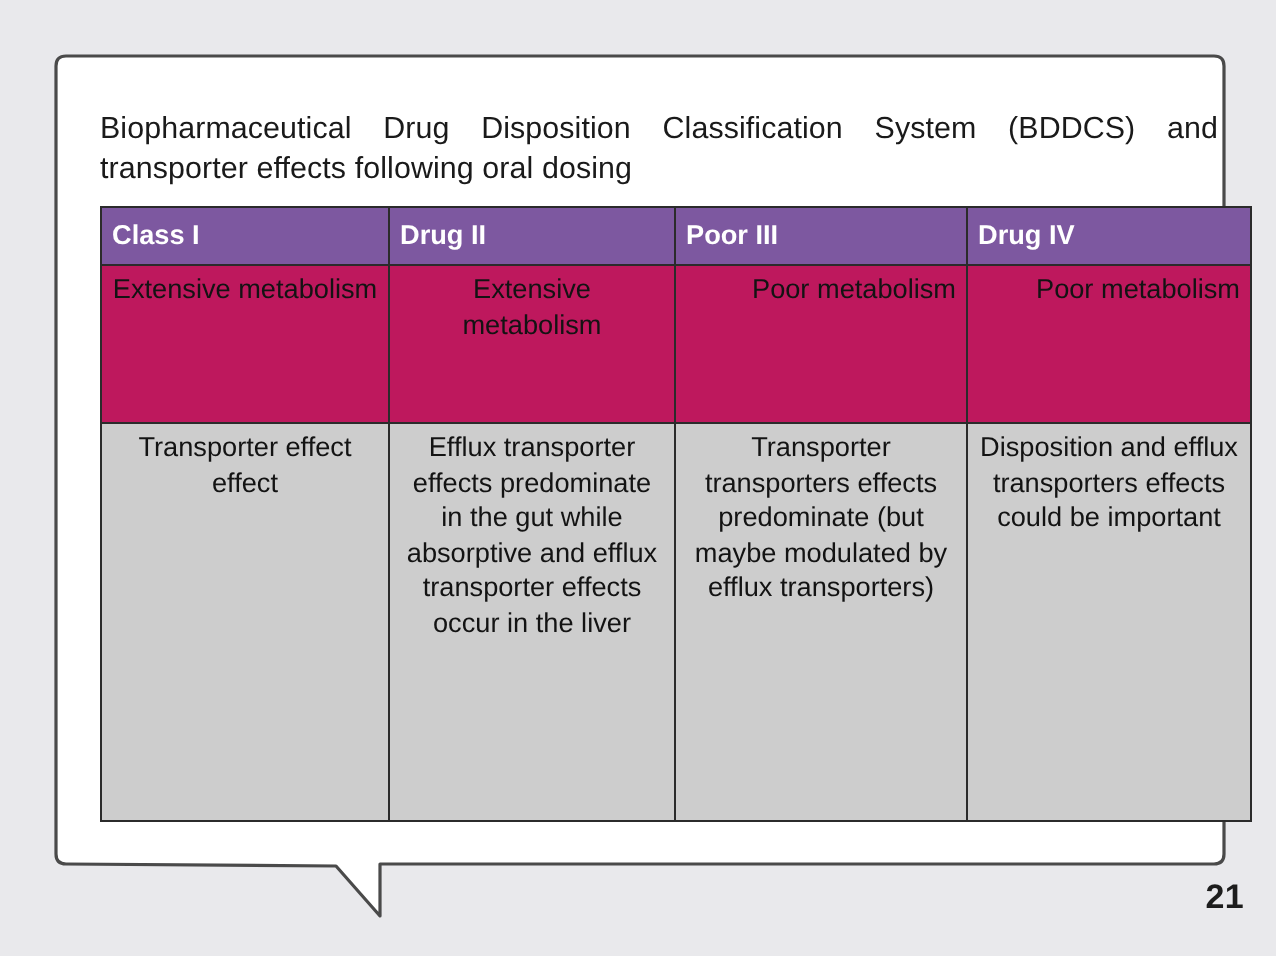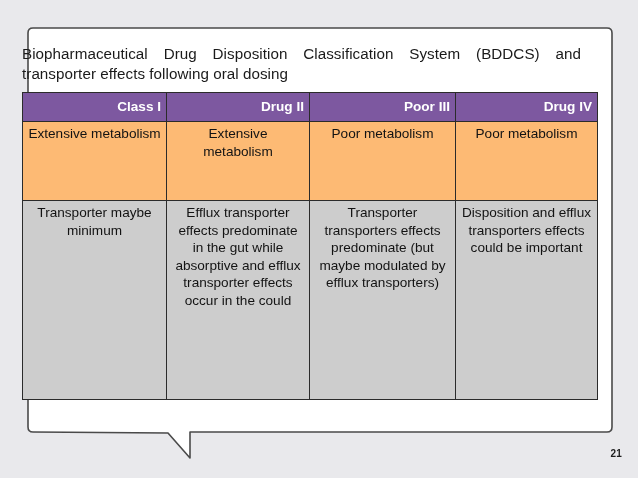--- a/index.html
+++ b/index.html
@@ -23,26 +23,26 @@
     top: 0;
     width: 638px;
     height: 478px;
   }
   #slide-frame svg {
     display: block;
   }
 
   #slide-content {
     position: absolute;
-    left: 12px;
+    left: 40px;
     top: 28px;
     width: 584px;
     height: 404px;
     box-sizing: border-box;
-    padding: 16px 10px 0 10px;
+    padding: 27px 10px 0 10px;
   }
 
   
   #slide-title {
     font-size: 15.2px;
     line-height: 20px;
     color: #1a1a1a;
     text-align: justify;
     text-align-last: left;
     margin: 0 0 8px 0;
@@ -69,55 +69,55 @@
     font-size: 13.6px;
     line-height: 17.5px;
     color: #131313;
     vertical-align: top;
   }
 
   #bddcs-table thead th {
     background: #7d58a0;
     color: #ffffff;
     font-weight: bold;
-    text-align: right;
+    text-align: left;
     height: 24px;
     padding: 2px 5px;
     vertical-align: middle;
   }
 
   tr.row-gray td { background: #cdcdcd; }
-  tr.row-white td { background: #fdba74; }
+  tr.row-white td { background: #be185d; }
 
   tr.row-solubility td {
     height: 42px;
     text-align: center;
     vertical-align: middle;
   }
   tr.row-metabolism td {
     height: 72px;
     vertical-align: top;
     padding-top: 8px;
   }
   tr.row-metabolism td.centered { text-align: center; }
-  tr.row-metabolism td.lefted  { text-align: center; }
+  tr.row-metabolism td.lefted  { text-align: right; }
 
   tr.row-transporter td {
     height: 192px;
     vertical-align: top;
     padding-top: 8px;
     text-align: center;
   }
 
   
   #page-number {
     position: absolute;
     right: 16px;
     bottom: 19px;
-    font-size: 10px;
+    font-size: 17px;
     font-weight: bold;
     color: #1d1d1d;
     letter-spacing: 0.2px;
   }
 </style>
 </head>
 <body>
 
 <div id="slide-frame">
   <svg width="638" height="478" viewBox="0 0 638 478" xmlns="http://www.w3.org/2000/svg">
@@ -156,22 +156,22 @@
       </tr>
     </thead>
     <tbody>
       <tr class="row-white row-metabolism">
         <td class="centered">Extensive metabolism</td>
         <td class="centered">Extensive metabolism</td>
         <td class="lefted">Poor metabolism</td>
         <td class="lefted">Poor metabolism</td>
       </tr>
       <tr class="row-gray row-transporter">
-        <td>Transporter maybe minimum</td>
-        <td>Efflux transporter effects predominate in the gut while absorptive and efflux transporter effects occur in the could</td>
+        <td>Transporter effect effect</td>
+        <td>Efflux transporter effects predominate in the gut while absorptive and efflux transporter effects occur in the liver</td>
         <td>Transporter transporters effects predominate (but maybe modulated by efflux transporters)</td>
         <td>Disposition and efflux transporters effects could be important</td>
       </tr>
     </tbody>
   </table>
 
 </div>
 
 <div id="page-number">21</div>
 

